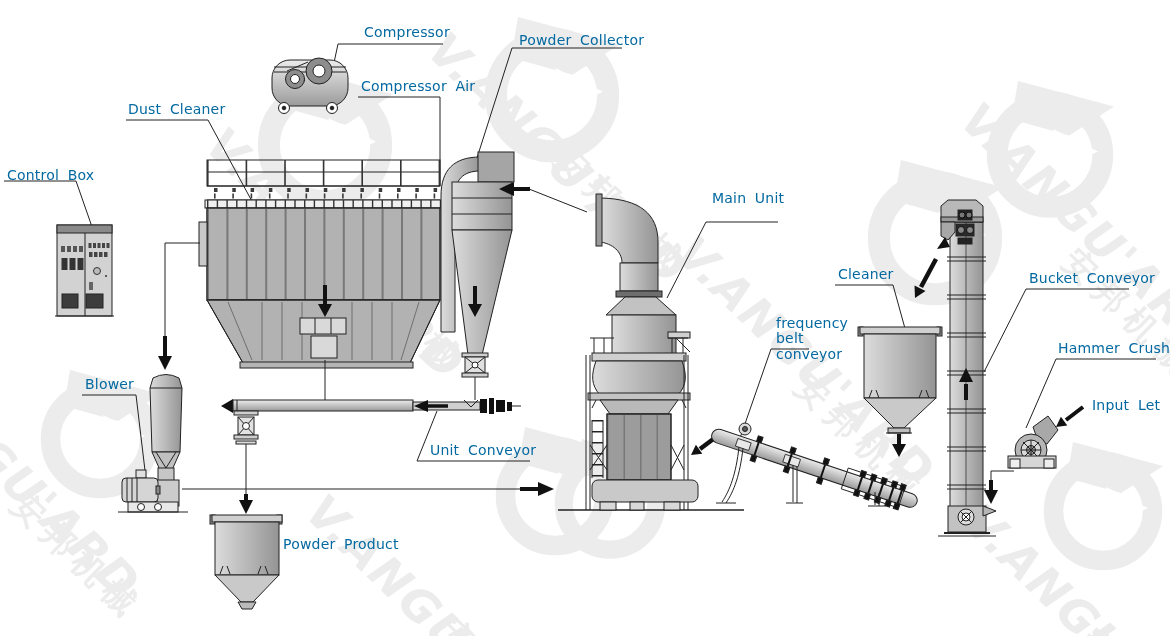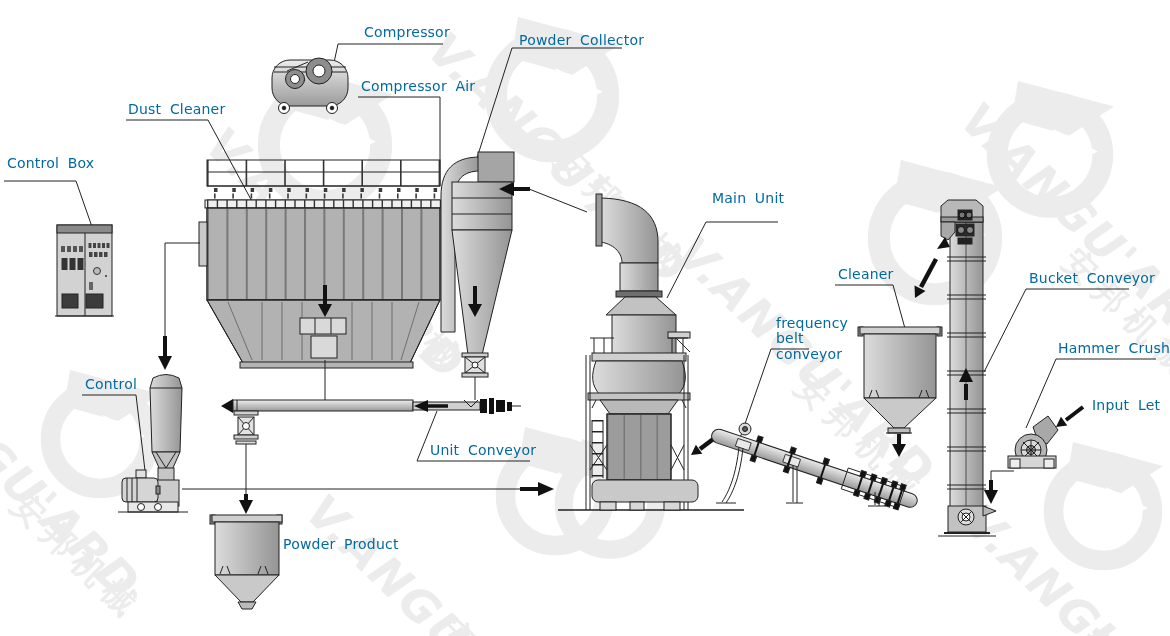--- a/index.html
+++ b/index.html
@@ -393,24 +393,24 @@
       <polygon points="215,575 279,575 253,602 241,602" fill="#c9c9c9"></polygon>
       <polygon points="238,602 256,602 252,609 242,609" fill="#bbb"></polygon>
     </g>
   </svg>
   </div>
 
   <div class="lbl" style="left:364px;top:25px">Compressor</div>
   <div class="lbl" style="left:519px;top:33px">Powder Collector</div>
   <div class="lbl" style="left:361px;top:79px">Compressor Air</div>
   <div class="lbl" style="left:128px;top:102px">Dust Cleaner</div>
-  <div class="lbl" style="left:7px;top:156px">Control Box</div>
+  <div class="lbl" style="left:7px;top:168px">Control Box</div>
   <div class="lbl" style="left:712px;top:191px">Main Unit</div>
   <div class="lbl" style="left:838px;top:267px">Cleaner</div>
   <div class="lbl wrap" style="left:776px;top:316px">frequency belt conveyor</div>
   <div class="lbl" style="left:1029px;top:271px">Bucket Conveyor</div>
   <div class="lbl" style="left:1058px;top:341px">Hammer Crusher</div>
   <div class="lbl" style="left:1092px;top:398px">Input Let</div>
   <div class="lbl" style="left:430px;top:443px">Unit Conveyor</div>
-  <div class="lbl" style="left:85px;top:377px">Control</div>
+  <div class="lbl" style="left:85px;top:377px">Blower</div>
   <div class="lbl" style="left:283px;top:537px">Powder Product</div>
 
 </div>
 
 </body></html>

